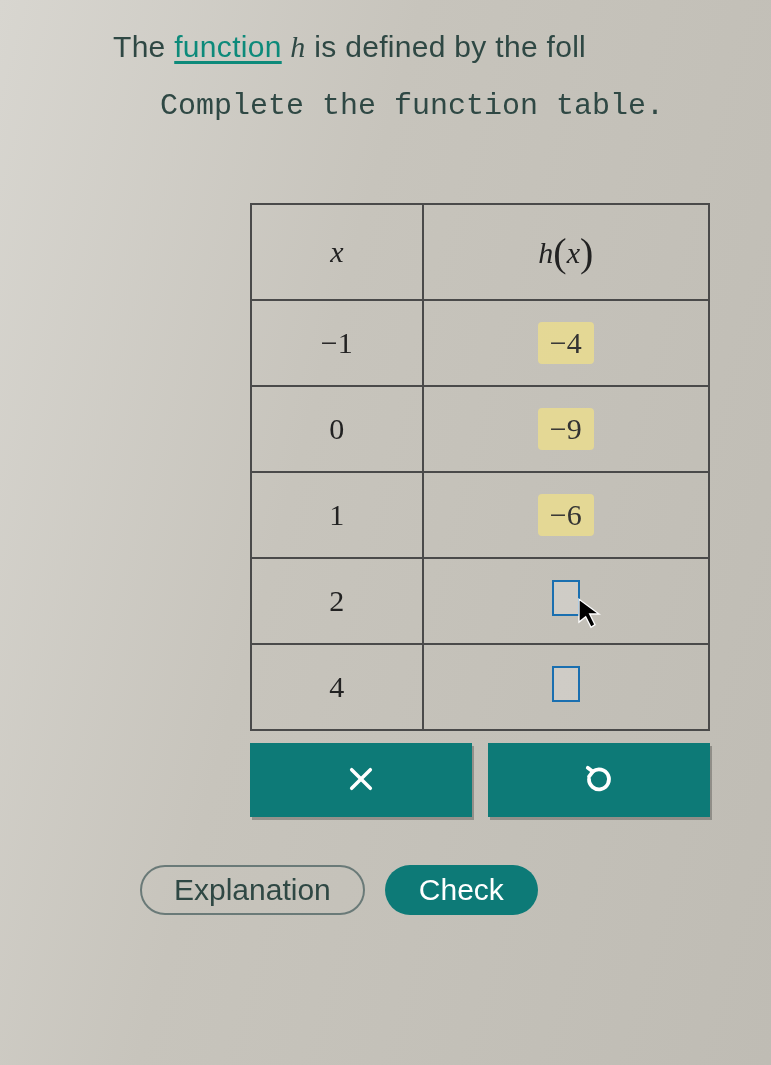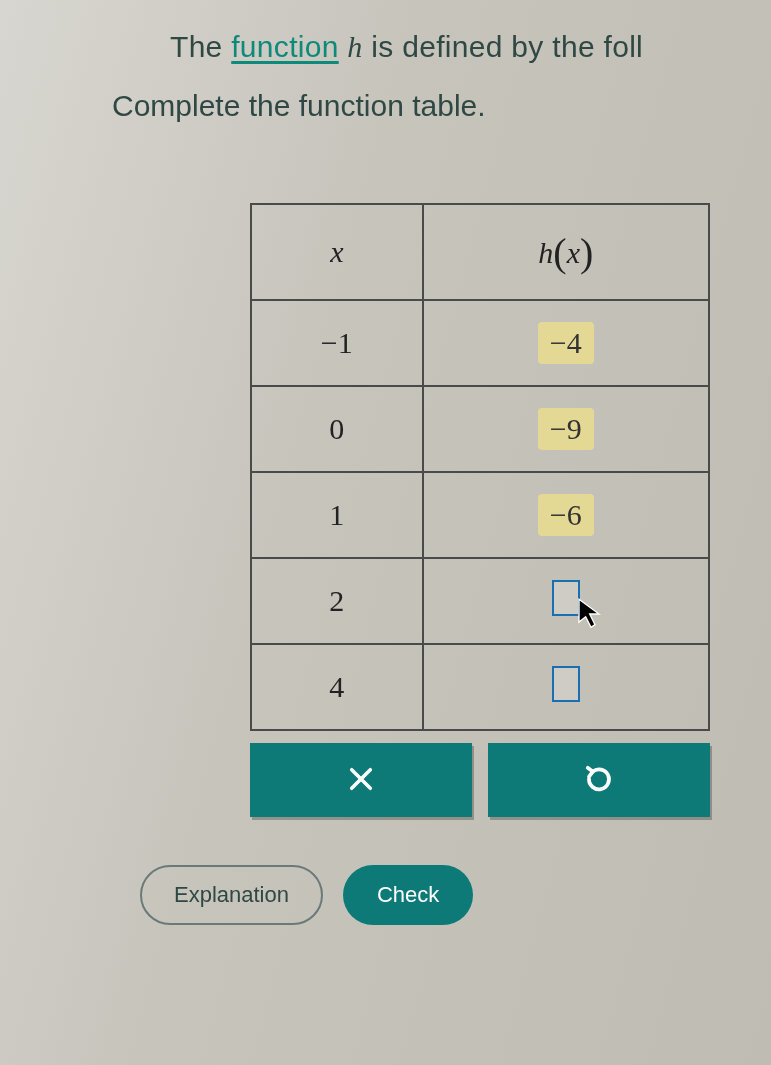--- a/index.html
+++ b/index.html
@@ -15,42 +15,43 @@
   }
   .page {
     padding: 20px 0 0 60px;
     background: linear-gradient(105deg, #d8d6d0 0%, #c7c4bc 40%, #bfbcb4 100%);
     min-height: 1065px;
     position: relative;
   }
   .intro {
     font-size: 30px;
     color: #2f4844;
-    margin: 10px 0 25px 110px;
+    margin: 10px 0 25px 53px;
     letter-spacing: 0.3px;
   }
   .intro .link {
     color: #0d8a7a;
     text-decoration: underline;
     text-underline-offset: 4px;
   }
   .intro .ital { font-style: italic; font-family: 'Times New Roman', serif; }
   .equation {
     font-family: 'Times New Roman', serif;
     font-size: 36px;
     font-style: italic;
     color: #222;
     margin: 25px 0 30px 150px;
   }
   .equation .paren { font-size: 44px; font-style: normal; vertical-align: -4px; }
   .equation .upright { font-style: normal; }
   .directive {
     font-size: 30px;
     color: #2f4844;
-    margin: 0 0 80px 52px;
+    margin: 0 0 80px 100px;
+    font-family: Liberation Mono, monospace;
   }
   .table-wrap {
     margin-left: 190px;
     width: 460px;
   }
   table {
     border-collapse: collapse;
     width: 100%;
   }
   td, th {
@@ -108,24 +109,24 @@
     cursor: pointer;
   }
   .btn svg { stroke: #fff; }
   .footer-row {
     margin: 48px 0 0 80px;
     display: flex;
     gap: 20px;
     align-items: center;
   }
   .pill {
-    height: 60px;
+    height: 50px;
     padding: 0 32px;
     border-radius: 31px;
-    font-size: 22px;
+    font-size: 30px;
     display: flex;
     align-items: center;
     justify-content: center;
     cursor: pointer;
     border: 2px solid transparent;
   }
   .pill.outline {
     background: transparent;
     border-color: #6a7a78;
     color: #2f4844;

